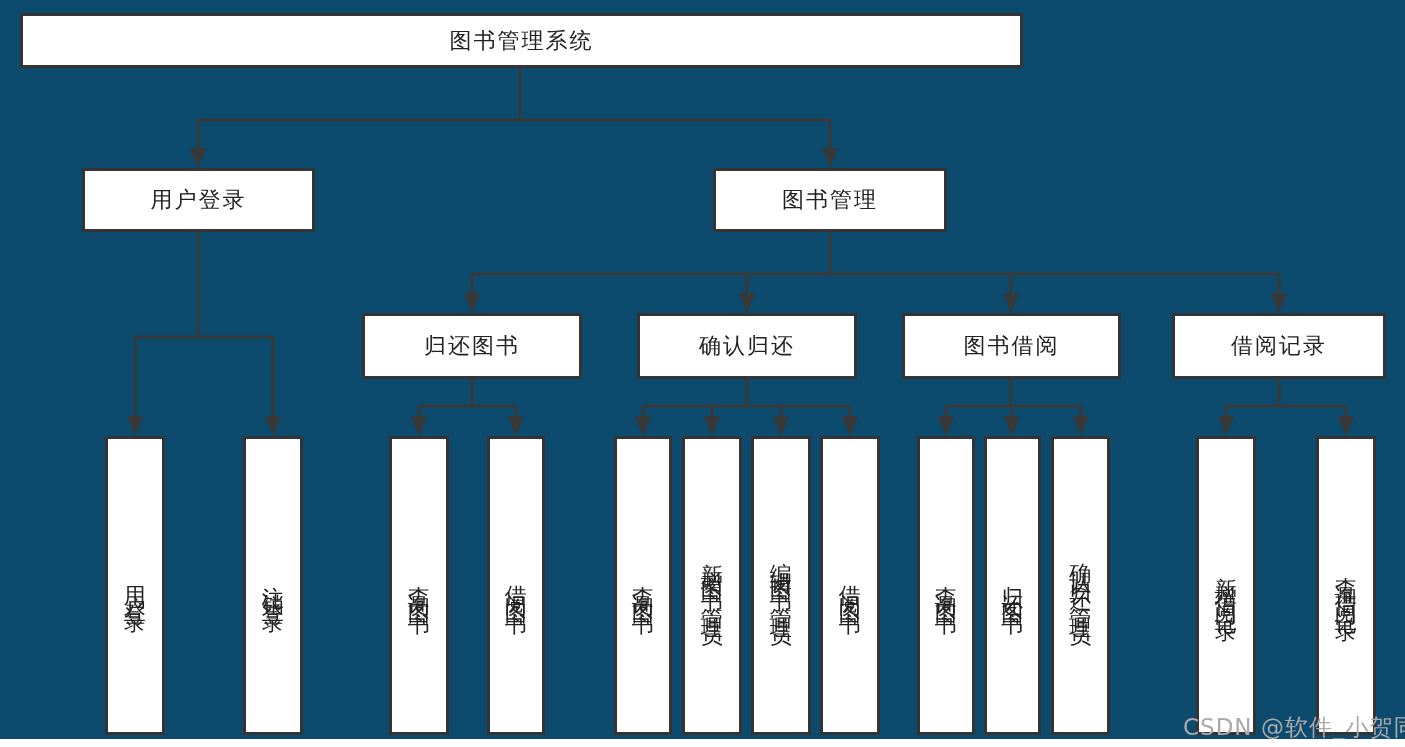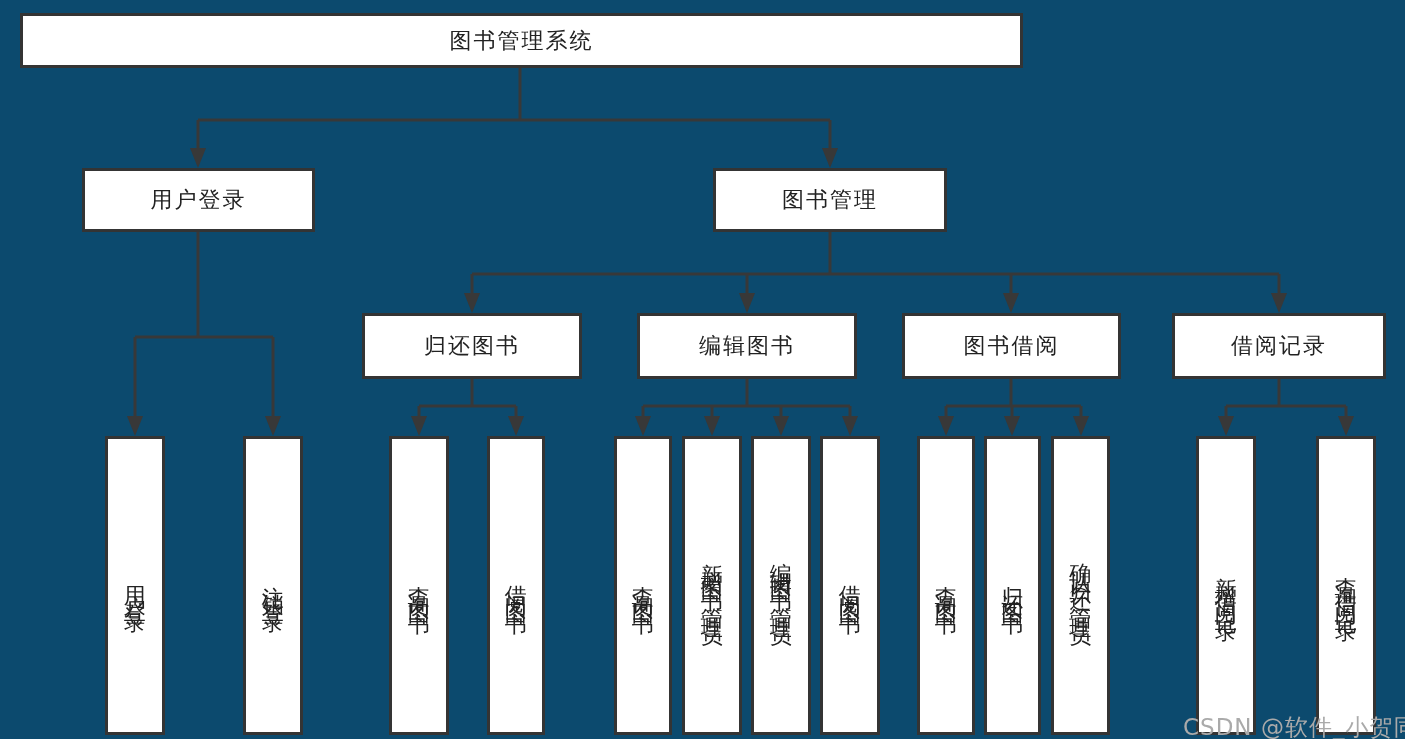--- a/index.html
+++ b/index.html
@@ -118,21 +118,21 @@
       <path d="M1338 416 L1354 416 L1346 436 Z"></path>
     </g>
   </svg>
 
   <div class="box hbox" style="left:20px; top:13px; width:1003px; height:55px;">图书管理系统</div>
 
   <div class="box hbox" style="left:82px; top:168px; width:233px; height:64px;">用户登录</div>
   <div class="box hbox" style="left:713px; top:168px; width:234px; height:64px;">图书管理</div>
 
   <div class="box hbox" style="left:362px; top:313px; width:220px; height:66px;">归还图书</div>
-  <div class="box hbox" style="left:637px; top:313px; width:220px; height:66px;">编辑图书</div>
+  <div class="box hbox" style="left:637px; top:313px; width:220px; height:66px;">确认归还</div>
   <div class="box hbox" style="left:902px; top:313px; width:219px; height:66px;">图书借阅</div>
   <div class="box hbox" style="left:1172px; top:313px; width:214px; height:66px;">借阅记录</div>
 
   <div class="box leaf" style="left:105px; top:436px; width:60px; height:299px;">
     <span class="vtext">用户登录</span>
   </div>
   <div class="box leaf" style="left:243px; top:436px; width:60px; height:299px;">
     <span class="vtext">注销登录</span>
   </div>
 

